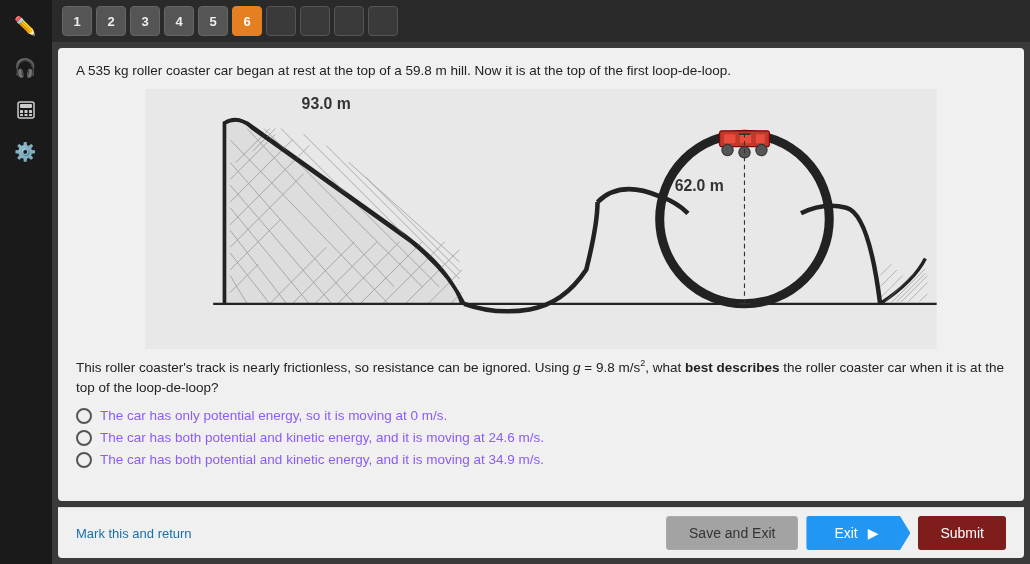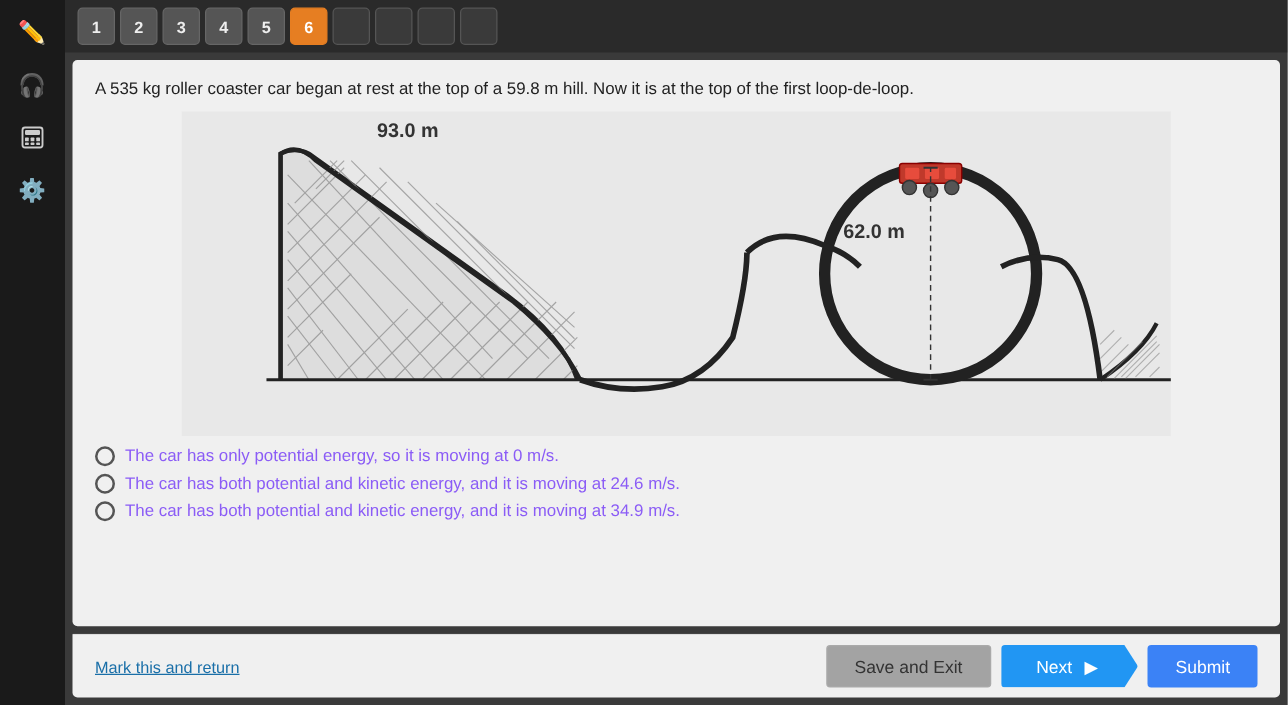--- a/index.html
+++ b/index.html
@@ -148,21 +148,20 @@
       align-items: center;
       justify-content: space-between;
       border-top: 1px solid #ddd;
       margin: 0 6px 6px 6px;
       border-radius: 0 0 4px 4px;
     }
 
     .mark-return-link {
       font-size: 13px;
       color: #1a6fa8;
-      text-decoration: underline;
       cursor: pointer;
       background: none;
       border: none;
     }
 
     .footer-buttons {
       display: flex;
       gap: 8px;
     }
 
@@ -184,21 +183,21 @@
       font-size: 14px;
       color: white;
       cursor: pointer;
       position: relative;
       clip-path: polygon(0 0, 90% 0, 100% 50%, 90% 100%, 0 100%);
       padding-right: 32px;
     }
 
     .btn-submit {
       padding: 8px 22px;
-      background: #3b82f6;
+      background: #7f1d1d;
       border: none;
       border-radius: 3px;
       font-size: 14px;
       color: white;
       cursor: pointer;
     }
 
     sup {
       font-size: 9px;
     }
@@ -324,20 +323,23 @@
         <circle cx="515" cy="54" r="5" fill="#555" stroke="#333" stroke-width="1"></circle>
         <circle cx="530" cy="56" r="5" fill="#555" stroke="#333" stroke-width="1"></circle>
         <circle cx="545" cy="54" r="5" fill="#555" stroke="#333" stroke-width="1"></circle>
 
         <line x1="530" y1="190" x2="530" y2="40" stroke="#333" stroke-width="1" stroke-dasharray="4,3"></line>
         <line x1="525" y1="190" x2="535" y2="190" stroke="#333" stroke-width="1.5"></line>
         <line x1="525" y1="40" x2="535" y2="40" stroke="#333" stroke-width="1.5"></line>
       </svg>
     </div>
 
+    <div class="question-text">
+      This roller coaster's track is nearly frictionless, so resistance can be ignored. Using <em>g</em> = 9.8 m/s<sup>2</sup>, what <strong>best describes</strong> the roller coaster car when it is at the top of the loop-de-loop?
+    </div>
 
     <div class="options">
       <div class="option-row">
         <div class="option-circle"></div>
         <span>The car has only potential energy, so it is moving at 0 m/s.</span>
       </div>
       <div class="option-row">
         <div class="option-circle"></div>
         <span>The car has both potential and kinetic energy, and it is moving at 24.6 m/s.</span>
       </div>
@@ -346,19 +348,19 @@
         <span>The car has both potential and kinetic energy, and it is moving at 34.9 m/s.</span>
       </div>
     </div>
   </div>
 
   <div class="footer">
     <button class="mark-return-link">Mark this and return</button>
     <div class="footer-buttons">
       <button class="btn-save-exit">Save and Exit</button>
       <button class="btn-next">
-        <span>Next</span>
+        <span>Exit</span>
         <span style="margin-left:6px;">▶</span>
       </button>
       <button class="btn-submit">Submit</button>
     </div>
   </div>
 </div>
 
 </body></html>

